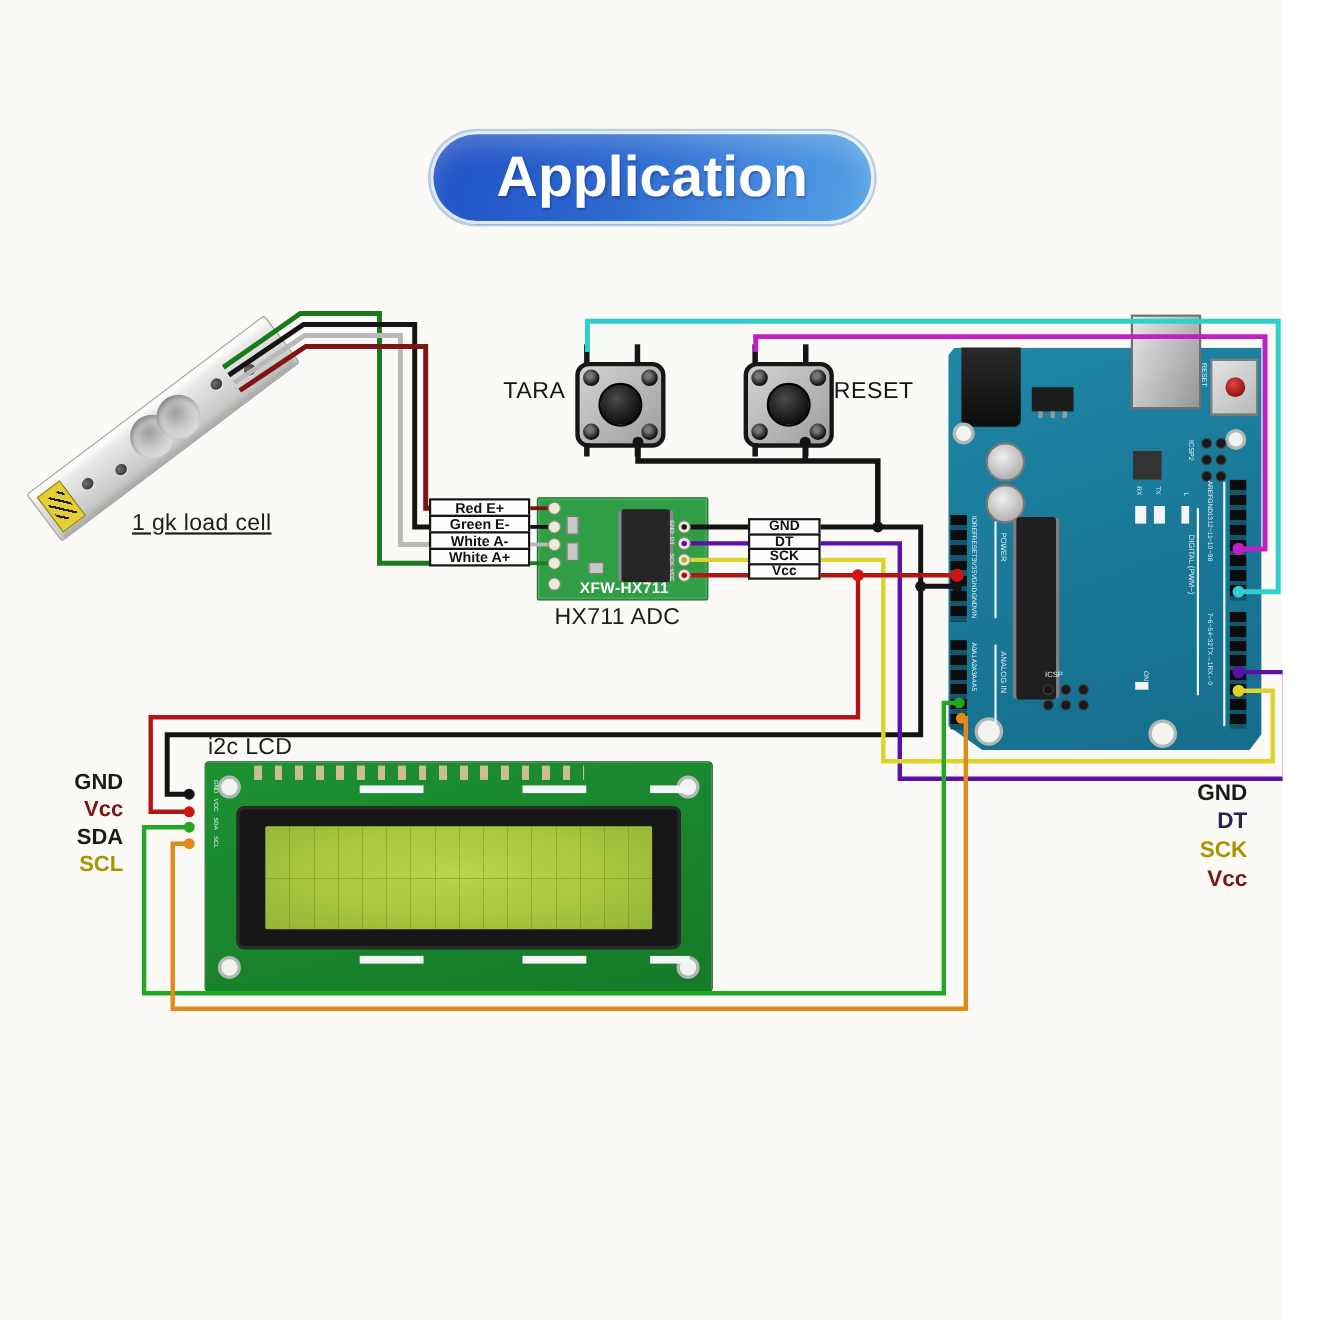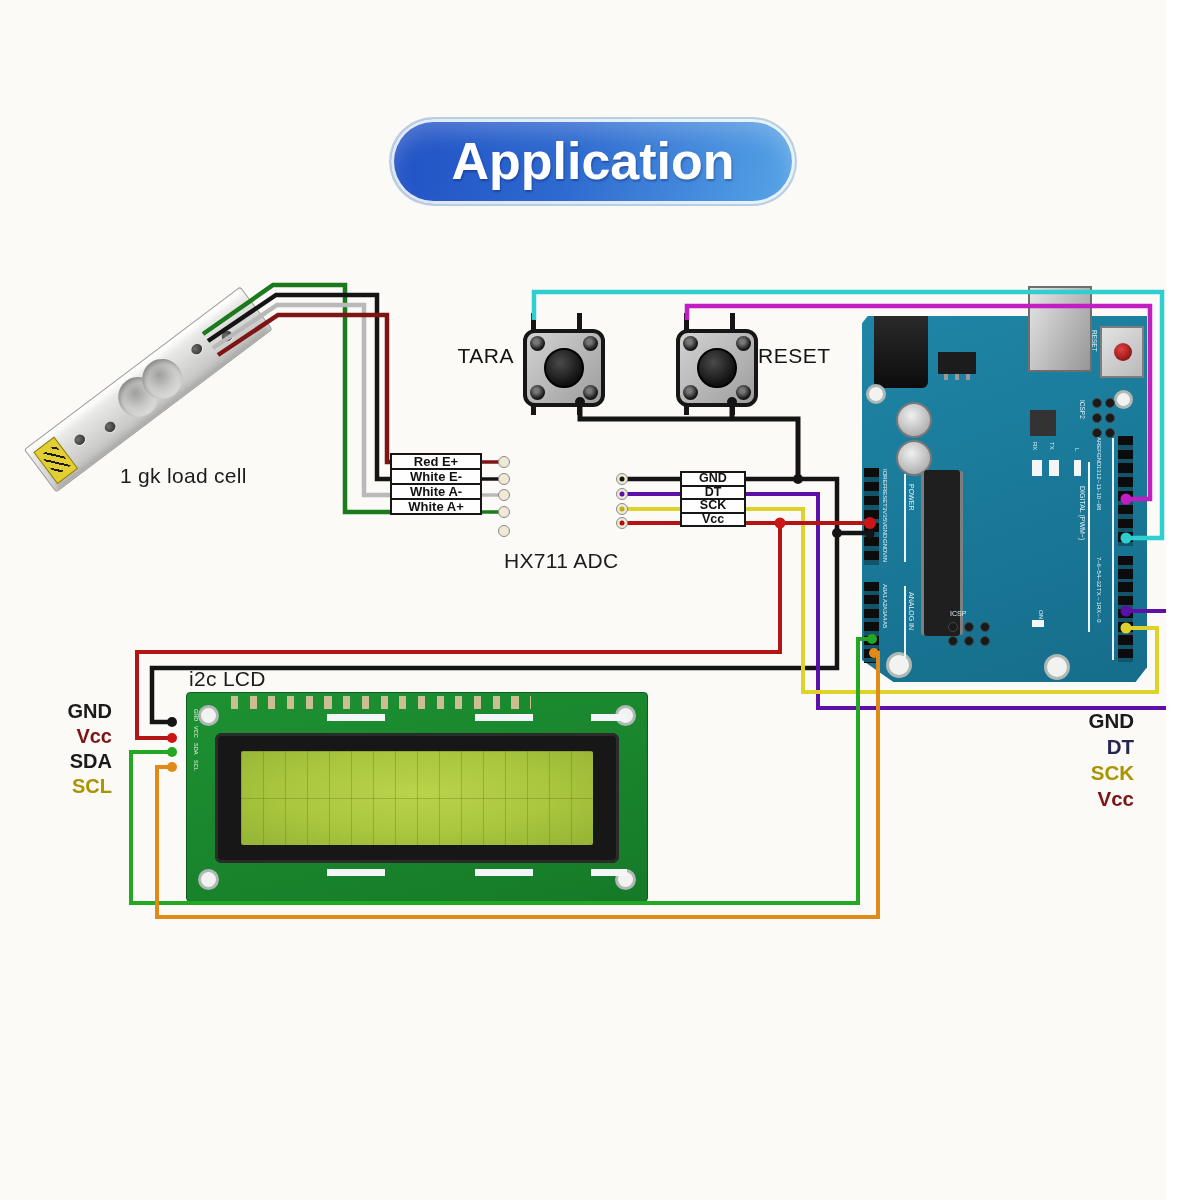--- a/index.html
+++ b/index.html
@@ -94,25 +94,25 @@
 
   <div id="loadcell-bar">
     <div id="loadcell-sticker"></div>
     <div class="bore" style="left:102px;"></div>
     <div class="bore" style="left:132px;"></div>
     <div class="screwhole" style="left:44px;top:20px;"></div>
     <div class="screwhole" style="left:76px;top:28px;"></div>
     <div class="screwhole" style="left:192px;top:18px;"></div>
     <div class="screwhole" style="left:224px;top:26px;"></div>
   </div>
-  <div class="cap" style="left:120px;top:464px;">1 gk load cell</div>
+  <div class="cap" style="left:120px;top:464px;text-decoration:underline;">1 gk load cell</div>
 
   <div class="wboxa legend" style="left:390px;top:453px;">
       <span>Red E+</span>
-      <span>White E-</span>
+      <span>Green E-</span>
       <span>White A-</span>
       <span>White A+</span>
     </div>
 
   <div class="pinstub" style="left:531px;top:313px;"></div>
   <div class="pinstub" style="left:577px;top:313px;"></div>
   <div class="pinstub" style="left:531px;top:398px;"></div>
   <div class="pinstub" style="left:577px;top:398px;"></div>
   <div class="tact" style="left:523px;top:329px;">
     <div class="k" style="left:3px;top:3px;"></div>
@@ -129,20 +129,33 @@
   <div class="pinstub" style="left:730px;top:398px;"></div>
   <div class="tact" style="left:676px;top:329px;">
     <div class="k" style="left:3px;top:3px;"></div>
     <div class="k" style="right:3px;top:3px;"></div>
     <div class="k" style="left:3px;bottom:3px;"></div>
     <div class="k" style="right:3px;bottom:3px;"></div>
     <div class="cc"></div>
   </div>
   <div class="btnlabel" style="left:758px;top:344px;">RESET</div>
 
+  <div id="hx711">
+    <div class="chip"></div>
+    <div class="smd" style="left:26px;top:16px;width:9px;height:15px;"></div>
+    <div class="smd" style="left:26px;top:40px;width:9px;height:15px;"></div>
+    <div class="smd" style="left:46px;top:58px;width:12px;height:9px;"></div>
+    <div class="hxpins">
+        <span>GND</span>
+        <span>DT</span>
+        <span>SCK</span>
+        <span>VCC</span>
+      </div>
+    <div class="silk">XFW-HX711</div>
+  </div>
   <div class="cap" style="left:504px;top:549px;">HX711 ADC</div>
 
   <div class="wboxb legend" style="left:680px;top:471px;">
       <span>GND</span>
       <span>DT</span>
       <span>SCK</span>
       <span>Vcc</span>
     </div>
 
   <div id="arduino">

